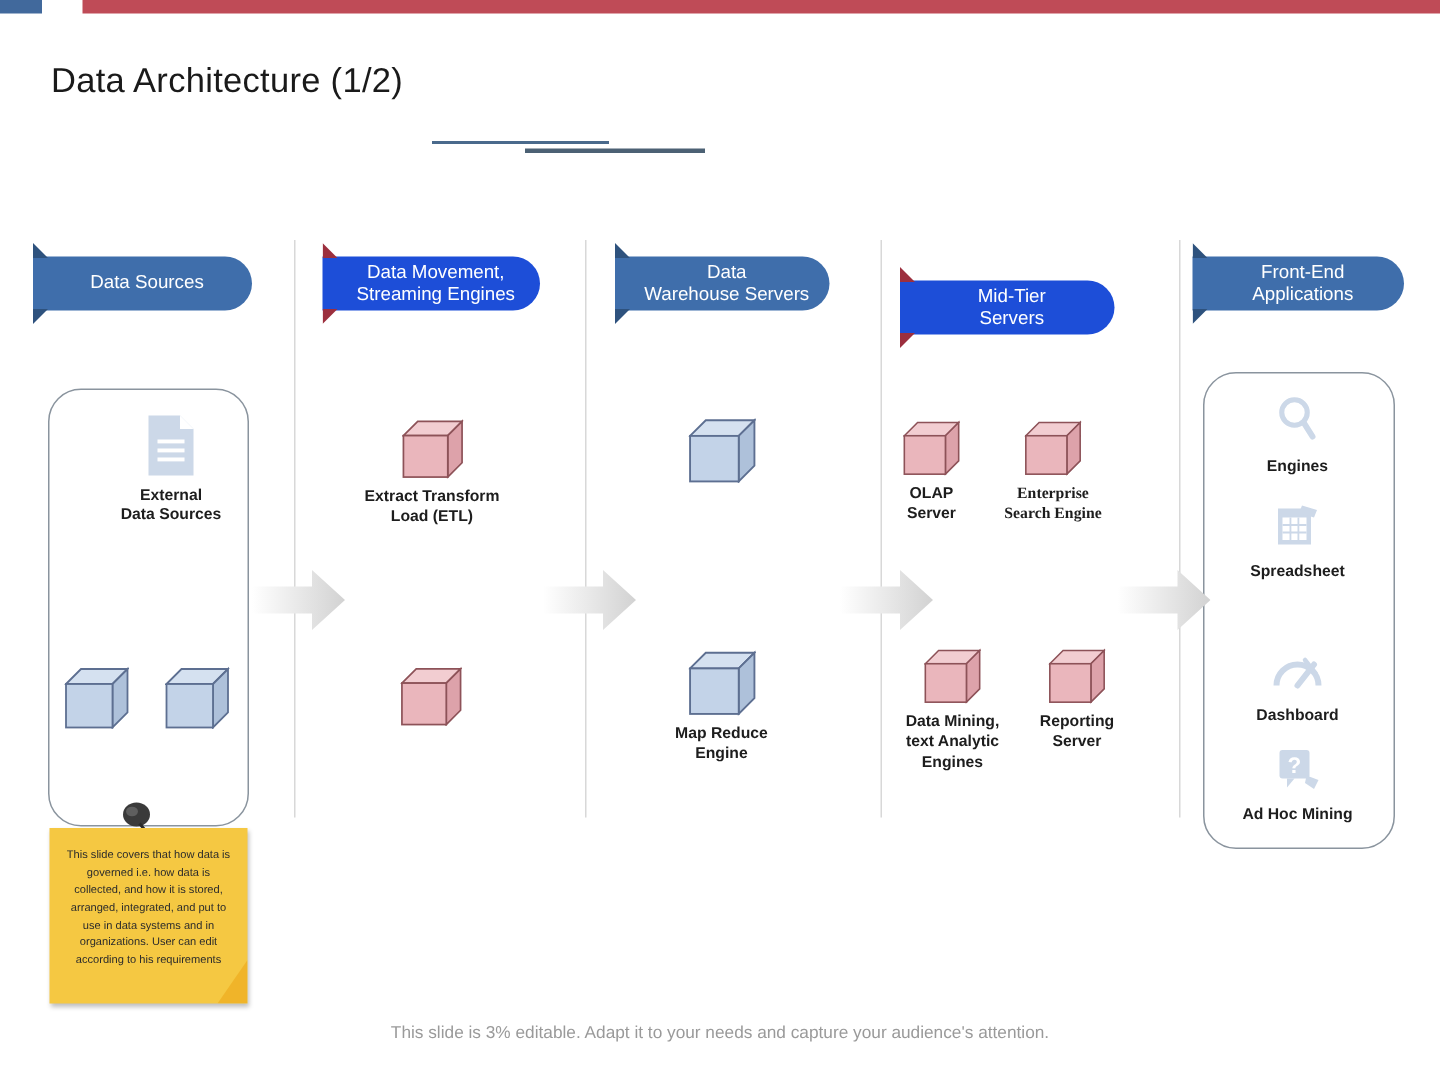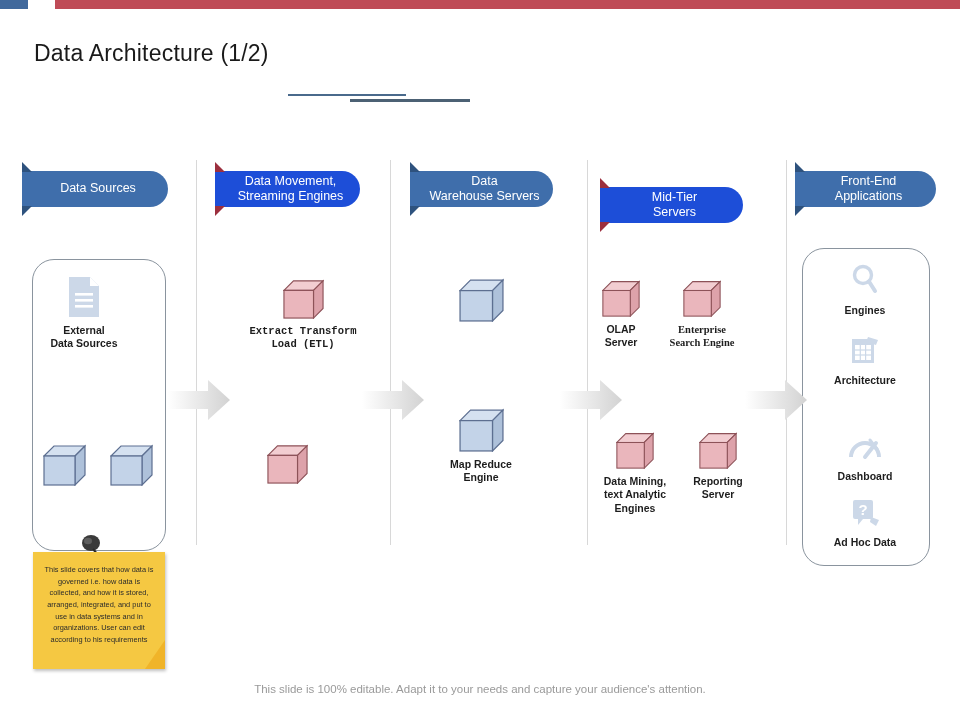--- a/index.html
+++ b/index.html
@@ -128,21 +128,21 @@
 
 <div class="banner blue" style="left:795px;top:171px;width:141px;">
   <span class="tab-top"></span>
   <span class="tab-bot"></span>
   <span style="white-space:pre-line;">Front-End
 Applications</span>
 </div>
 
 <div class="panel" style="left:32px;top:259px;width:132px;height:290px;"></div>
 
-<div class="node" style="left:9px;top:276px;">
+<div class="node" style="left:39px;top:276px;">
   <svg class="cube" width="32" height="42" viewBox="0 0 32 42">
     <path d="M1 1 h21 l9 9 v31 h-30 z" fill="#ccd8e8"></path>
     <path d="M22 1 v9 h9 z" fill="#ffffff"></path>
     <rect x="7" y="17" width="18" height="2.6" fill="#ffffff"></rect>
     <rect x="7" y="23" width="18" height="2.6" fill="#ffffff"></rect>
     <rect x="7" y="29" width="18" height="2.6" fill="#ffffff"></rect>
   </svg>
   <div class="lbl" style="white-space:pre-line;">External
 Data Sources</div>
 </div>
@@ -155,21 +155,21 @@
       <rect x="1" y="13" width="31" height="29" fill="#c3d3e8" stroke="#5d6f91" stroke-width="1.2"></rect>
     </svg>
     <svg width="43" height="43" viewBox="0 0 43 43">
       <polygon points="1,13 11,3 42,3 32,13" fill="#d5e1f0" stroke="#5d6f91" stroke-width="1.2"></polygon>
       <polygon points="32,13 42,3 42,32 32,42" fill="#aec1da" stroke="#5d6f91" stroke-width="1.2"></polygon>
       <rect x="1" y="13" width="31" height="29" fill="#c3d3e8" stroke="#5d6f91" stroke-width="1.2"></rect>
     </svg>
   </div>
 </div>
 
-<div class="node" style="left:228px;top:278px;font-family:Liberation Mono, monospace;">
+<div class="node" style="left:213px;top:278px;">
   <svg class="cube" width="41" height="41" viewBox="0 0 43 43">
     <polygon points="1,13 11,3 42,3 32,13" fill="#f2cdd1" stroke="#8d5258" stroke-width="1.2"></polygon>
     <polygon points="32,13 42,3 42,32 32,42" fill="#dda2aa" stroke="#8d5258" stroke-width="1.2"></polygon>
     <rect x="1" y="13" width="31" height="29" fill="#eab6bc" stroke="#8d5258" stroke-width="1.2"></rect>
   </svg>
   <div class="lbl" style="white-space:pre-line;">Extract Transform
 Load (ETL)</div>
 </div>
 
 <div class="node" style="left:212px;top:443px;">
@@ -181,21 +181,21 @@
 </div>
 
 <div class="node" style="left:406px;top:277px;">
   <svg class="cube" width="45" height="45" viewBox="0 0 43 43">
     <polygon points="1,13 11,3 42,3 32,13" fill="#d5e1f0" stroke="#5d6f91" stroke-width="1.2"></polygon>
     <polygon points="32,13 42,3 42,32 32,42" fill="#aec1da" stroke="#5d6f91" stroke-width="1.2"></polygon>
     <rect x="1" y="13" width="31" height="29" fill="#c3d3e8" stroke="#5d6f91" stroke-width="1.2"></rect>
   </svg>
 </div>
 
-<div class="node" style="left:406px;top:407px;text-align:center;">
+<div class="node" style="left:406px;top:432px;text-align:center;">
   <svg class="cube" width="45" height="45" viewBox="0 0 43 43">
     <polygon points="1,13 11,3 42,3 32,13" fill="#d5e1f0" stroke="#5d6f91" stroke-width="1.2"></polygon>
     <polygon points="32,13 42,3 42,32 32,42" fill="#aec1da" stroke="#5d6f91" stroke-width="1.2"></polygon>
     <rect x="1" y="13" width="31" height="29" fill="#c3d3e8" stroke="#5d6f91" stroke-width="1.2"></rect>
   </svg>
   <div class="lbl" style="white-space:pre-line;">Map Reduce
 Engine</div>
 </div>
 
 <div class="node" style="left:546px;top:279px;width:150px;">
@@ -254,40 +254,40 @@
     <rect x="4" y="6" width="22" height="24" fill="#ccd8e8"></rect>
     <rect x="7" y="12" width="16" height="15" fill="#ffffff"></rect>
     <g stroke="#ccd8e8" stroke-width="1.2">
       <line x1="7" y1="17" x2="23" y2="17"></line>
       <line x1="7" y1="22" x2="23" y2="22"></line>
       <line x1="12.3" y1="12" x2="12.3" y2="27"></line>
       <line x1="17.6" y1="12" x2="17.6" y2="27"></line>
     </g>
     <path d="M20 4 l10 3 -2 5 -10 -3 z" fill="#ccd8e8"></path>
   </svg>
-  <div class="fe-lbl">Architecture</div>
+  <div class="fe-lbl">Spreadsheet</div>
 </div>
 
 <div class="fe-item" style="left:790px;top:435px;">
   <svg width="36" height="28" viewBox="0 0 36 28">
     <path d="M4 22 a14 14 0 0 1 28 0" fill="none" stroke="#ccd8e8" stroke-width="4"></path>
     <line x1="18" y1="22" x2="29" y2="8" stroke="#ccd8e8" stroke-width="4" stroke-linecap="round"></line>
     <line x1="23" y1="5" x2="30" y2="14" stroke="#ccd8e8" stroke-width="3" stroke-linecap="round"></line>
   </svg>
   <div class="fe-lbl">Dashboard</div>
 </div>
 
 <div class="fe-item" style="left:790px;top:497px;">
   <svg width="32" height="32" viewBox="0 0 32 32">
     <rect x="4" y="3" width="20" height="19" rx="2" fill="#ccd8e8"></rect>
     <path d="M9 22 l0 6 5 -6 z" fill="#ccd8e8"></path>
     <text x="14" y="18" font-family="Liberation Sans, sans-serif" font-size="15" font-weight="bold" fill="#ffffff" text-anchor="middle">?</text>
     <path d="M22 20 l8 3 -3 6 -6 -4 z" fill="#ccd8e8"></path>
   </svg>
-  <div class="fe-lbl">Ad Hoc Data</div>
+  <div class="fe-lbl">Ad Hoc Mining</div>
 </div>
 
 <div class="arrow" style="left:168px;top:380px;">
   <svg width="62" height="40" viewBox="0 0 62 40">
     <defs>
         <linearGradient id="ag1" x1="0" x2="1">
           <stop offset="0" stop-color="#ffffff"></stop>
           <stop offset="1" stop-color="#d2d2d2"></stop>
         </linearGradient>
       </defs>
@@ -331,13 +331,13 @@
 <svg class="pin" viewBox="0 0 22 22">
   <ellipse cx="11" cy="9" rx="9" ry="8" fill="#3a3a3a"></ellipse>
   <ellipse cx="8" cy="7" rx="4" ry="3.2" fill="#5e5e5e"></ellipse>
   <path d="M13 15 l5 6" stroke="#2b2b2b" stroke-width="2" fill="none"></path>
 </svg>
 <div class="sticky">
   <span>This slide covers that how data is governed i.e. how data is collected, and how it is stored, arranged, integrated, and put to use in data systems and in organizations.  User can edit according to his requirements</span>
 </div>
 <div class="sticky-fold"></div>
 
-<div class="footer">This slide is 100% editable. Adapt it to your needs and capture your audience's attention.</div>
+<div class="footer">This slide is 3% editable. Adapt it to your needs and capture your audience's attention.</div>
 
 </body></html>

